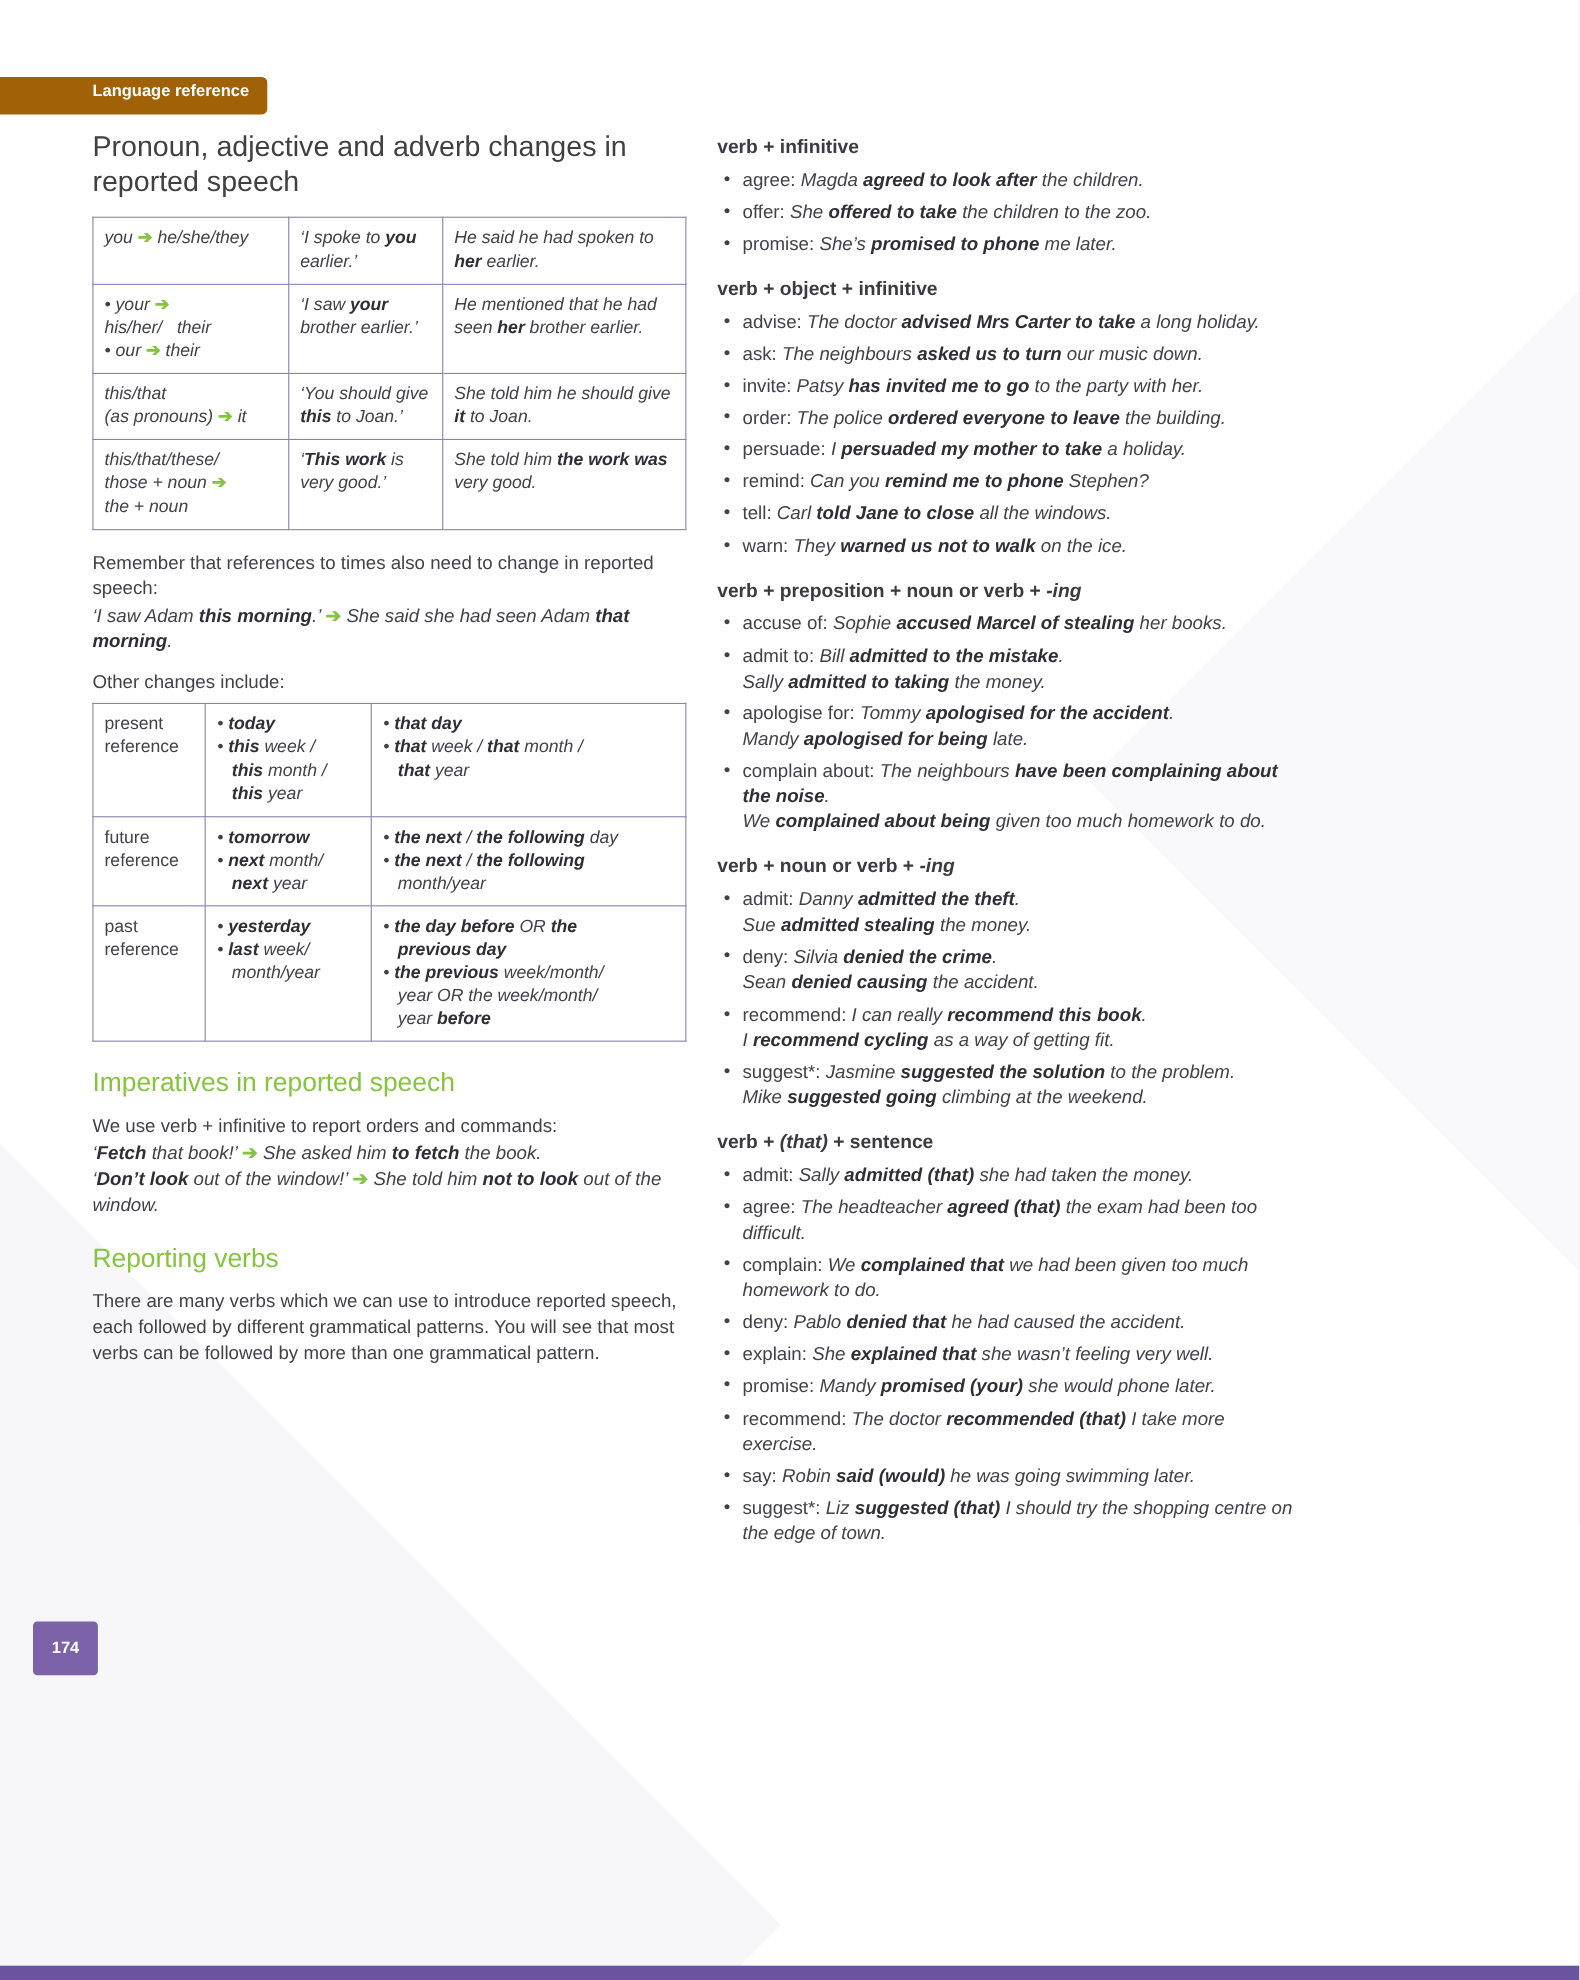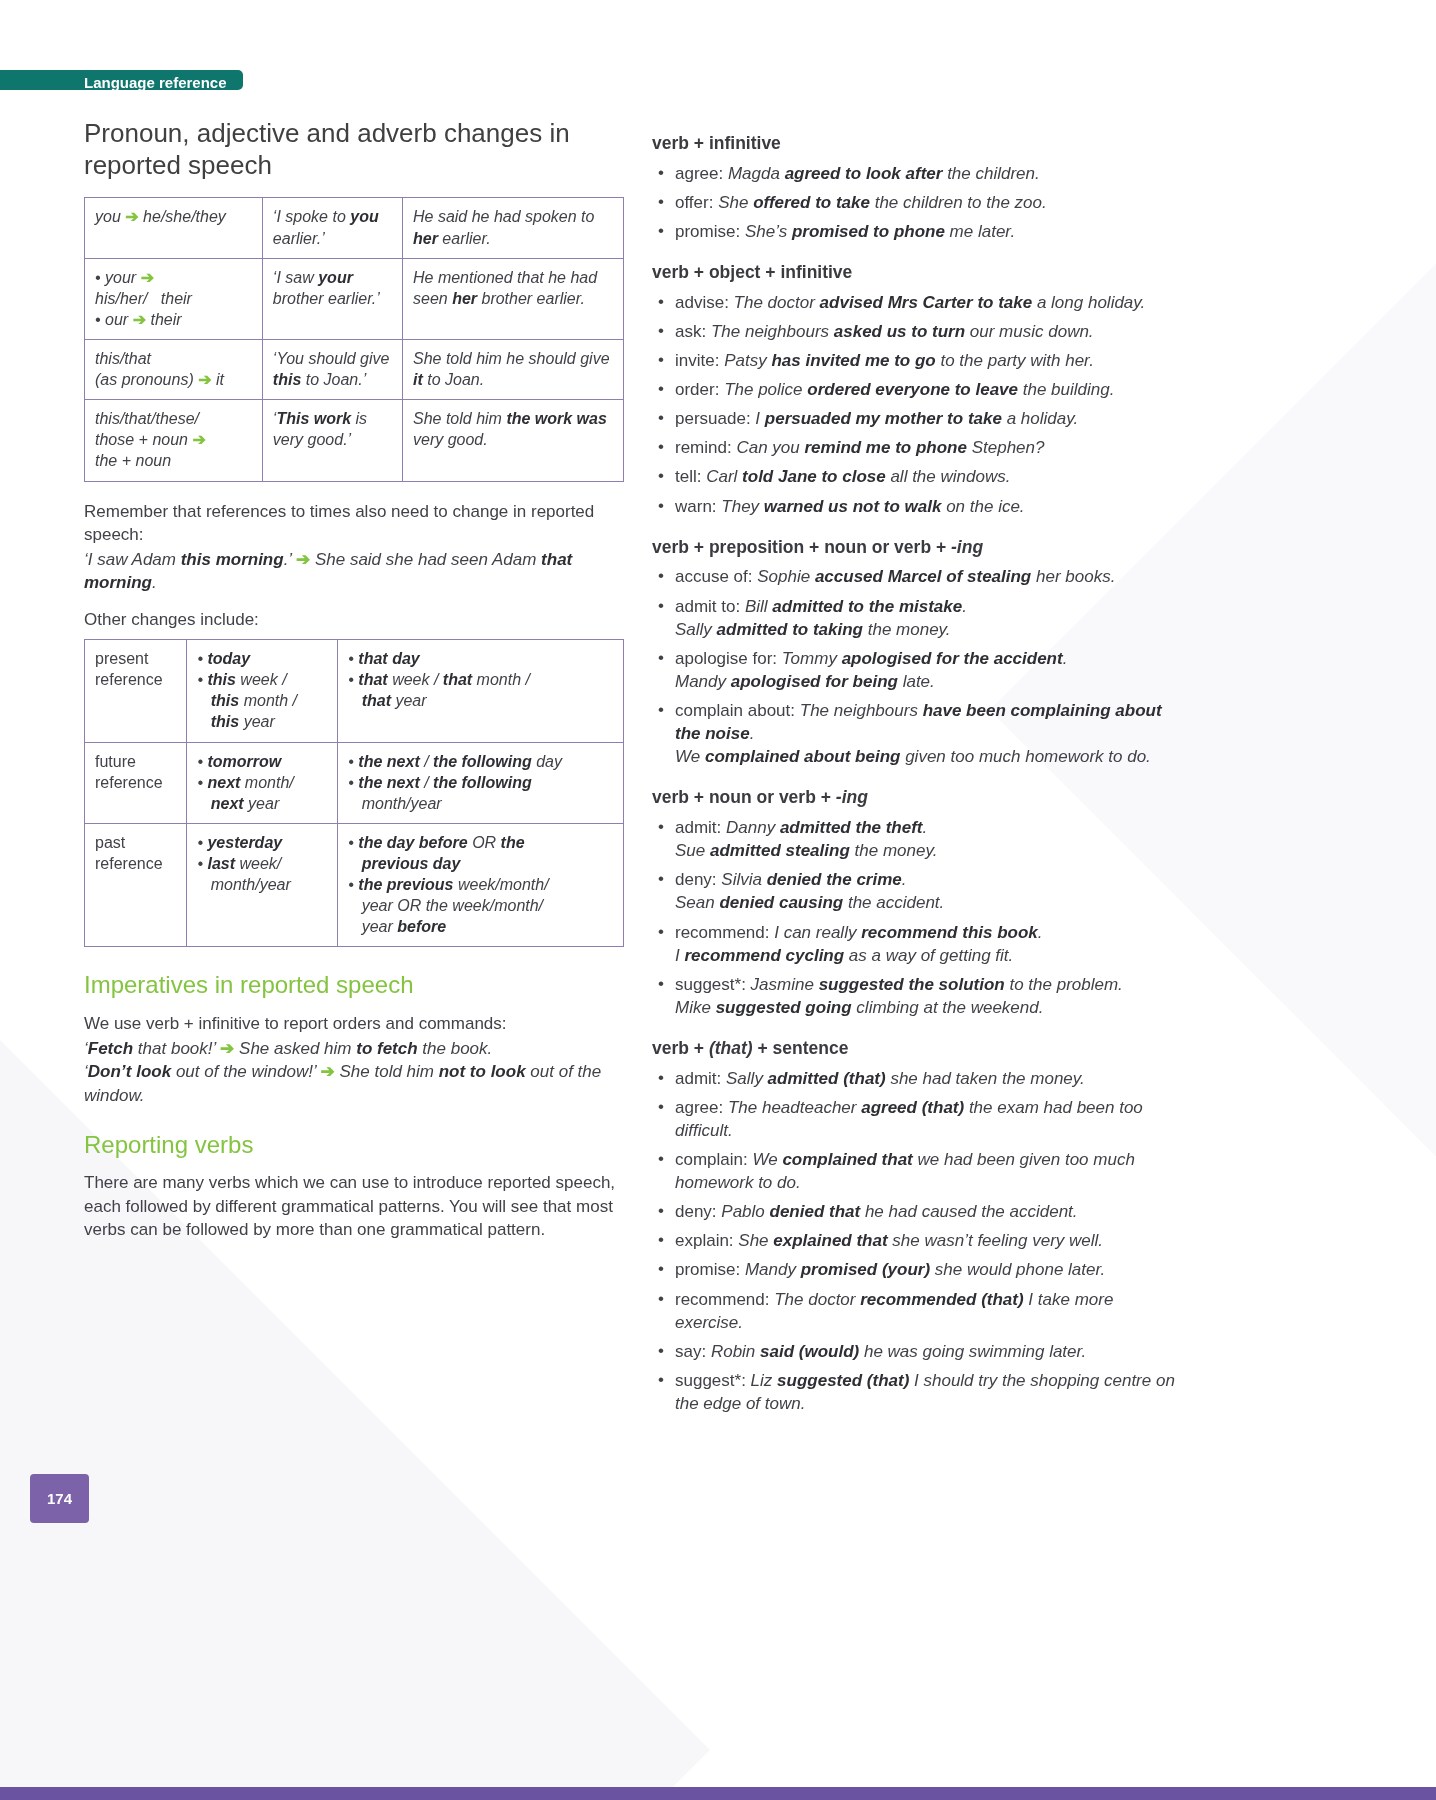--- a/index.html
+++ b/index.html
@@ -3,22 +3,22 @@
 <meta charset="utf-8">
 <style>
   html,body{margin:0;padding:0;background:#e9e9ee;}
   .page{position:relative;width:1436px;height:1800px;margin:0 auto;background:#ffffff;
         overflow:hidden;font-family:"Liberation Sans",sans-serif;color:#414248;}
   
   .bg-shape{position:absolute;background:#f7f7fa;transform:rotate(45deg);z-index:0;}
   .bg-shape.s1{width:1400px;height:1400px;left:-980px;top:1050px;}
   .bg-shape.s2{width:900px;height:900px;right:-640px;top:260px;background:#f9f9fc;}
 
-  .ref-tab{position:absolute;top:70px;left:0;z-index:2;height:20px;line-height:26px;
-           background:#0f766e;color:#fff;font-weight:bold;font-size:15px;
+  .ref-tab{position:absolute;top:70px;left:0;z-index:2;height:34px;line-height:26px;
+           background:#a16207;color:#fff;font-weight:bold;font-size:15px;
            padding:0 16px 0 84px;border-radius:0 5px 5px 0;}
 
   .content{position:absolute;top:118px;left:84px;width:1092px;display:flex;gap:28px;z-index:1;}
   .col-left{width:540px;flex:none;}
   .col-right{flex:1;min-width:0;}
 
   h1.green{color:#404040;font-size:26px;font-weight:400;line-height:1.22;margin:0 0 16px 0;}
   h2.green{color:#85c441;font-size:24px;font-weight:400;line-height:1.2;margin:24px 0 12px 0;}
   .col-left p{font-size:17px;line-height:1.36;margin:0 0 8px 0;}
   .col-left p.example{font-style:italic;margin-bottom:14px;}
@@ -28,21 +28,21 @@
   td{border:1px solid #8d7fae;padding:8px 10px 9px 10px;font-size:16px;line-height:1.32;
      vertical-align:top;}
   table.t1 td{font-style:italic;}
   table.t2 td{font-style:italic;}
   table.t2 td.plain{font-style:normal;}
 
   b{color:#2e2f34;}
   .arw{color:#85c441;font-style:normal;font-weight:bold;}
 
   .col-right h3{font-size:17.5px;font-weight:bold;color:#3a3b40;margin:18px 0 7px 0;line-height:1.3;}
-  .col-right section:first-child h3{margin-top:14px;}
+  .col-right section:first-child h3{margin-top:4px;}
   .col-right ul{list-style:none;margin:0;padding:0;}
   .col-right li{position:relative;padding-left:23px;font-size:17px;line-height:1.36;margin:0 0 6px 0;}
   .col-right li::before{content:"\2022";position:absolute;left:6px;top:-1px;color:#414248;}
 
   .pagenum{position:absolute;left:30px;top:1474px;z-index:2;background:#7c62a8;color:#fff;
            font-weight:bold;font-size:15px;padding:16px 17px;border-radius:4px;}
   .footer-bar{position:absolute;left:0;bottom:0;width:100%;height:13px;background:#6a53a0;z-index:2;}
 </style>
 </head>
 <body>

